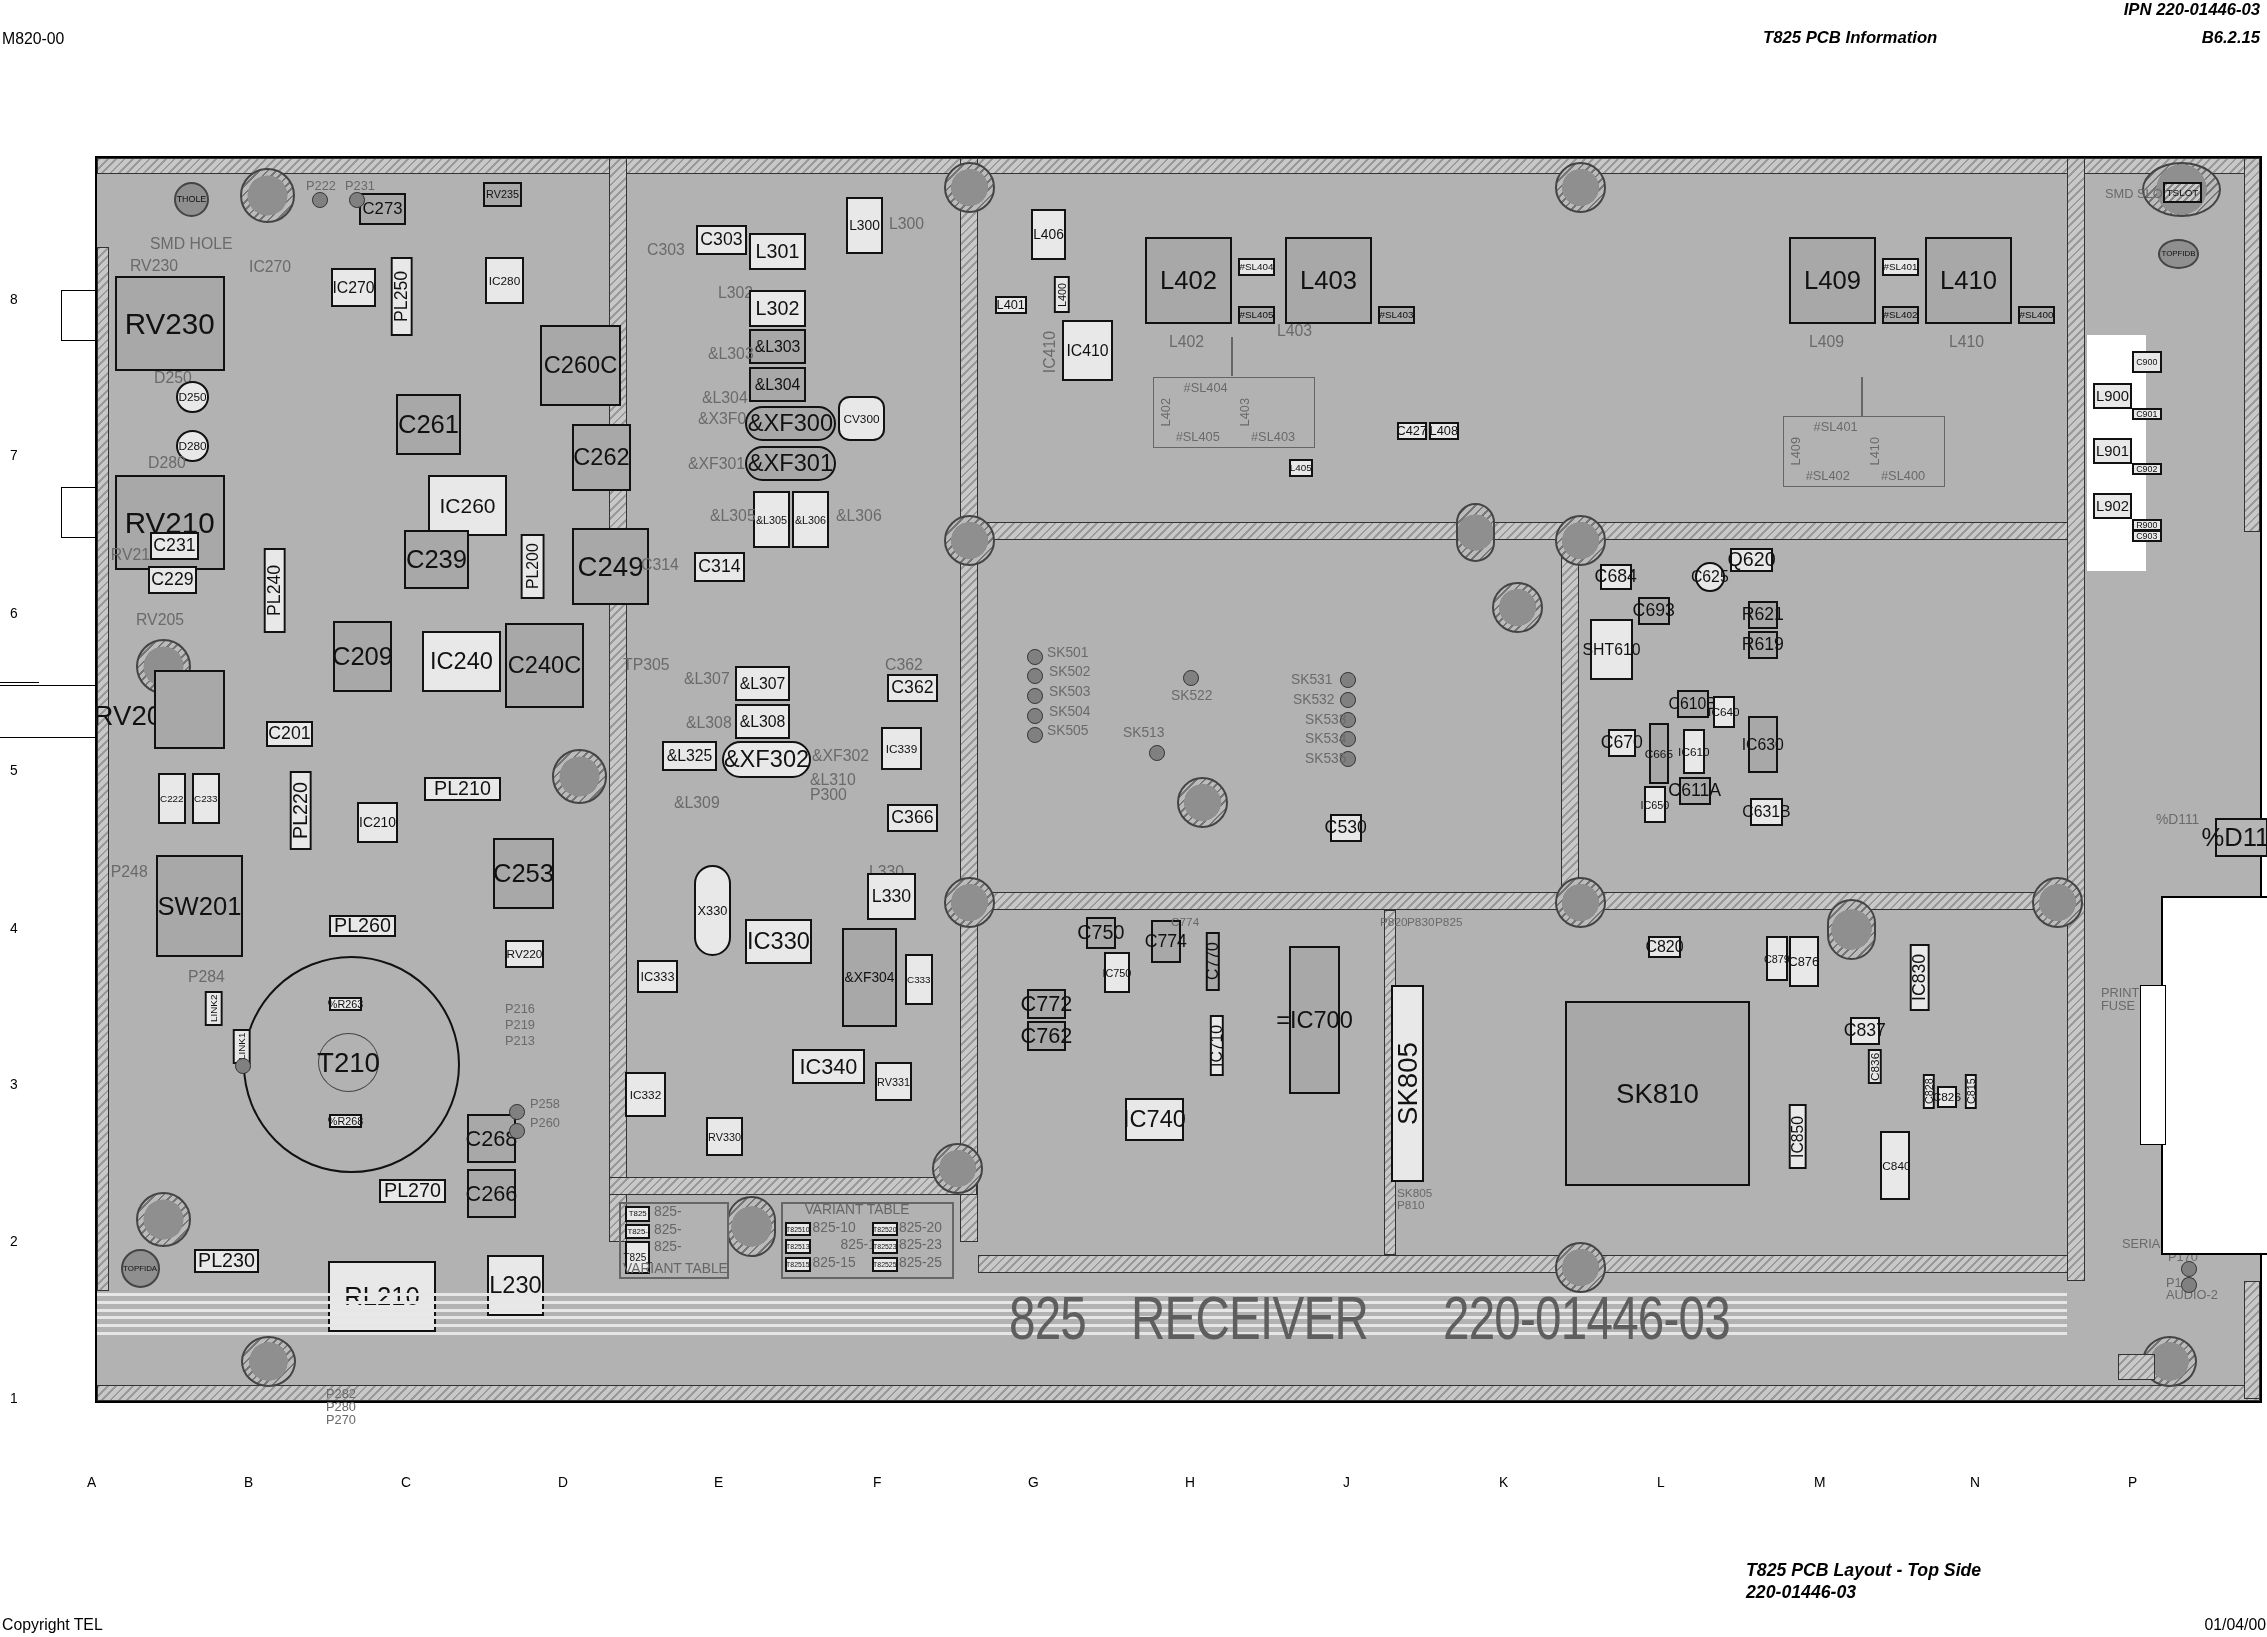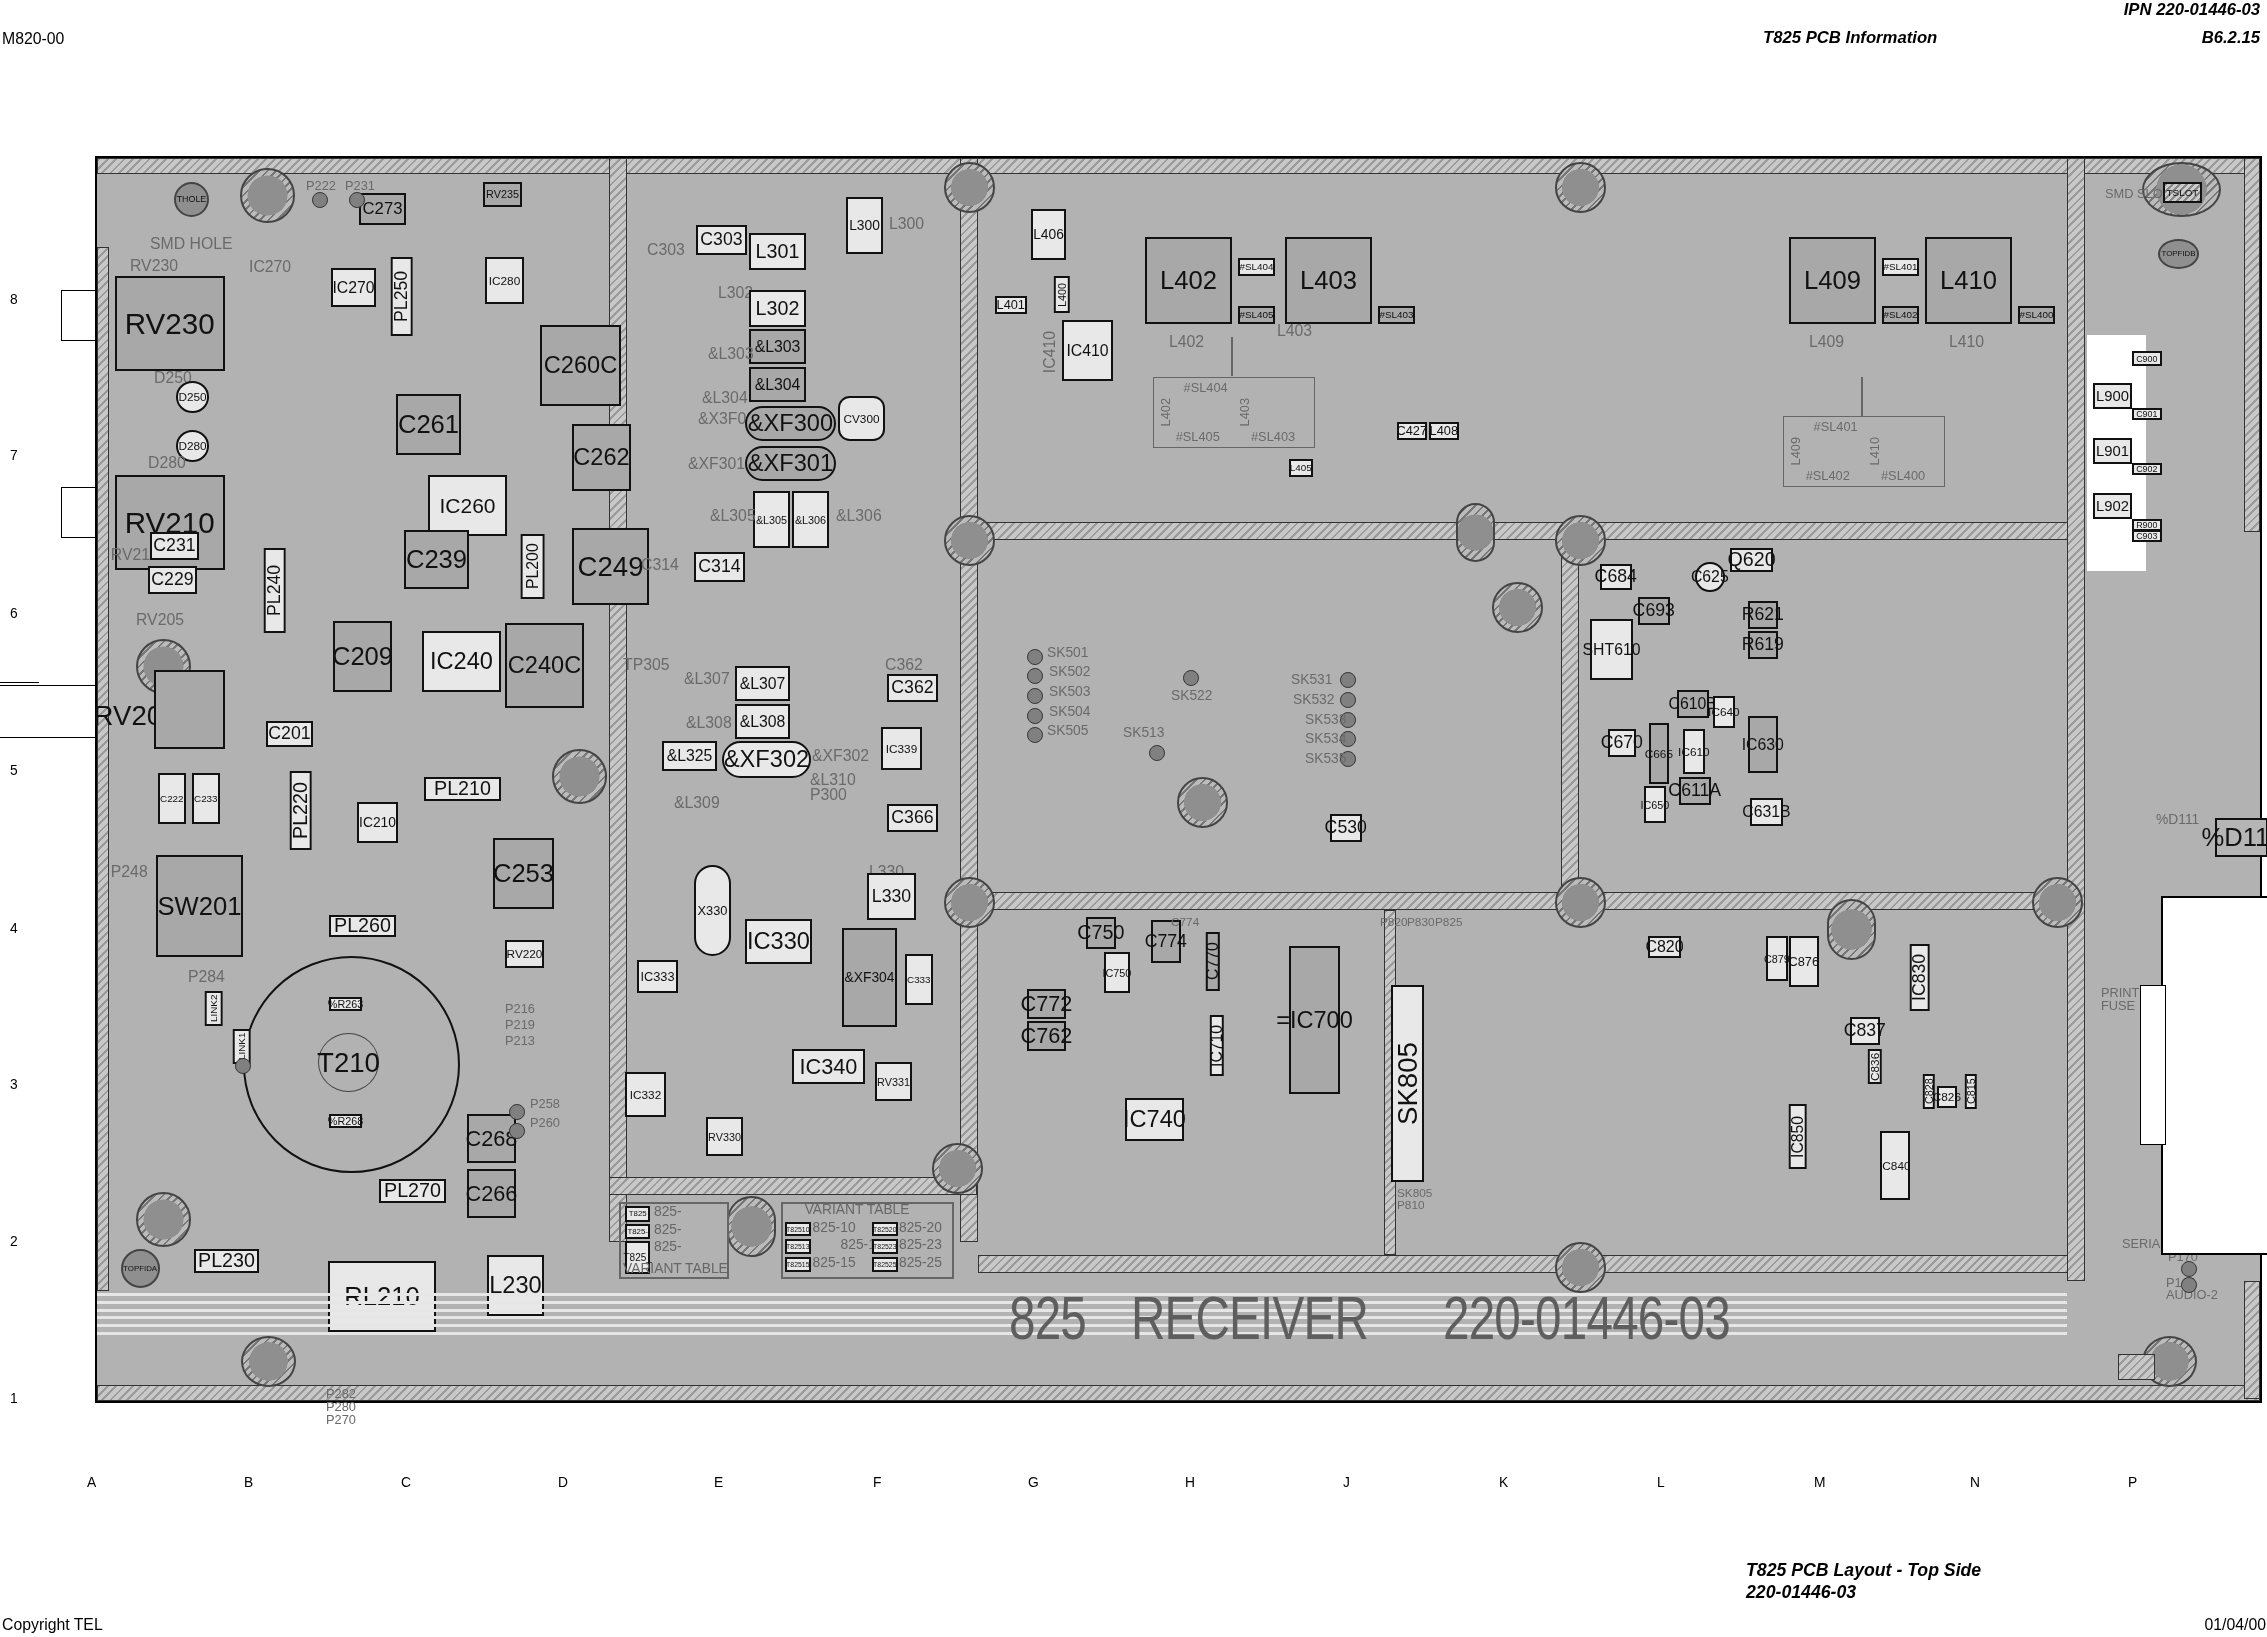--- a/index.html
+++ b/index.html
@@ -358,20 +358,21 @@
   <div class="comp white" style="left:1113px; top:857px; width:13.8px; height:61px; font-size:15.8px; writing-mode:vertical-rl; transform:rotate(180deg);">IC710</div>
   <div class="comp" style="left:1192px; top:788px; width:51px; height:148px; font-size:23.6px; background:#a8a8a8;">=IC700</div>
   <div class="comp white" style="left:1028px; top:940px; width:59px; height:43px; font-size:23.6px;">IC740</div>
 
   <div class="silk md" style="left:1283px; top:757px; font-size:11.8px;">P820</div>
   <div class="silk md" style="left:1310px; top:757px; font-size:11.8px;">P830</div>
   <div class="silk md" style="left:1338px; top:757px; font-size:11.8px;">P825</div>
   <div class="comp white" style="left:1294px; top:827px; width:33px; height:197px; font-size:27.6px; writing-mode:vertical-rl; transform:rotate(180deg);">SK805</div>
   <div class="silk md" style="left:1300px; top:1028px; font-size:11.8px;">SK805</div>
   <div class="silk md" style="left:1300px; top:1040px; font-size:11.8px;">P810</div>
+  <div class="comp" style="left:1468px; top:843px; width:185px; height:185px; font-size:27.6px; background:#a8a8a8;">SK810</div>
   <div class="comp white" style="left:1551px; top:778px; width:33px; height:21.7px; font-size:16px;">C820</div>
   <div class="comp white" style="left:1669px; top:778px; width:21.7px; height:45px; font-size:10.8px;">C879</div>
   <div class="comp white" style="left:1692px; top:778px; width:29.6px; height:51px; font-size:12.8px;">C876</div>
   <div class="comp white" style="left:1813px; top:786px; width:19.7px; height:67px; font-size:17.7px; writing-mode:vertical-rl; transform:rotate(180deg);">IC830</div>
   <div class="comp white" style="left:1753px; top:859px; width:29.6px; height:27.6px; font-size:17.7px;">C837</div>
   <div class="comp white" style="left:1771px; top:891px; width:13.8px; height:35px; font-size:11.8px; writing-mode:vertical-rl; transform:rotate(180deg);">C836</div>
   <div class="comp white" style="left:1692px; top:946px; width:17.7px; height:65px; font-size:15.8px; writing-mode:vertical-rl; transform:rotate(180deg);">IC850</div>
   <div class="comp white" style="left:1783px; top:973px; width:29.6px; height:69px; font-size:11.8px;">IC840</div>
   <div class="comp white" style="left:1826px; top:916px; width:11.8px; height:35px; font-size:10.8px; writing-mode:vertical-rl; transform:rotate(180deg);">C828</div>
   <div class="comp white" style="left:1840px; top:928px; width:19.7px; height:21.7px; font-size:11.8px;">C826</div>
@@ -379,21 +380,21 @@
 
   <div class="silk md" style="left:2008px; top:27.6px; font-size:12.8px;">SMD SLOT</div>
   <div class="comp" style="left:2021px; top:23.6px; width:39px; height:21.7px; font-size:9.9px; left:2019px; margin-left:47px; background:repeating-linear-gradient(135deg,#888 0 2px,#ccc 2px 4.9px);">TSLOT</div>
   <div class="abs" style="left:1990px; top:177px; width:59px; height:236px; background:#ffffff;"></div>
   <div class="silk md" style="left:2000px; top:232px; font-size:12.8px;">L900</div>
   <div class="silk md" style="left:2000px; top:286px; font-size:12.8px;">L901</div>
   <div class="silk md" style="left:2000px; top:341px; font-size:12.8px;">L902</div>
   <div class="comp white" style="left:1996px; top:225px; width:39px; height:25.6px; font-size:14.8px;">L900</div>
   <div class="comp white" style="left:1996px; top:280px; width:39px; height:25.6px; font-size:14.8px;">L901</div>
   <div class="comp white" style="left:1996px; top:335px; width:39px; height:25.6px; font-size:14.8px;">L902</div>
-  <div class="comp white" style="left:2035px; top:193px; width:29.6px; height:15px; font-size:8.9px;">C900</div>
+  <div class="comp white" style="left:2035px; top:193px; width:29.6px; height:22px; font-size:8.9px;">C900</div>
   <div class="comp white" style="left:2035px; top:250px; width:29.6px; height:11.8px; font-size:8.9px;">C901</div>
   <div class="comp white" style="left:2035px; top:305px; width:29.6px; height:11.8px; font-size:8.9px;">C902</div>
   <div class="comp white" style="left:2035px; top:361px; width:29.6px; height:11.8px; font-size:8.9px;">R900</div>
   <div class="comp white" style="left:2035px; top:372px; width:29.6px; height:11.8px; font-size:8.9px;">C903</div>
 
   <div class="silk md" style="left:2059px; top:654px; font-size:13.8px;">%D111</div>
   <div class="comp" style="left:2118px; top:660px; width:53px; height:39px; font-size:25.6px; background:#b5b5b5;">%D111</div>
   <div class="silk md" style="left:2004px; top:829px; font-size:12.8px; line-height:12.8px; white-space:pre;">PRINTED
 FUSE</div>
   <div class="silk md" style="left:2108px; top:833px; font-size:12.8px;">9</div>

